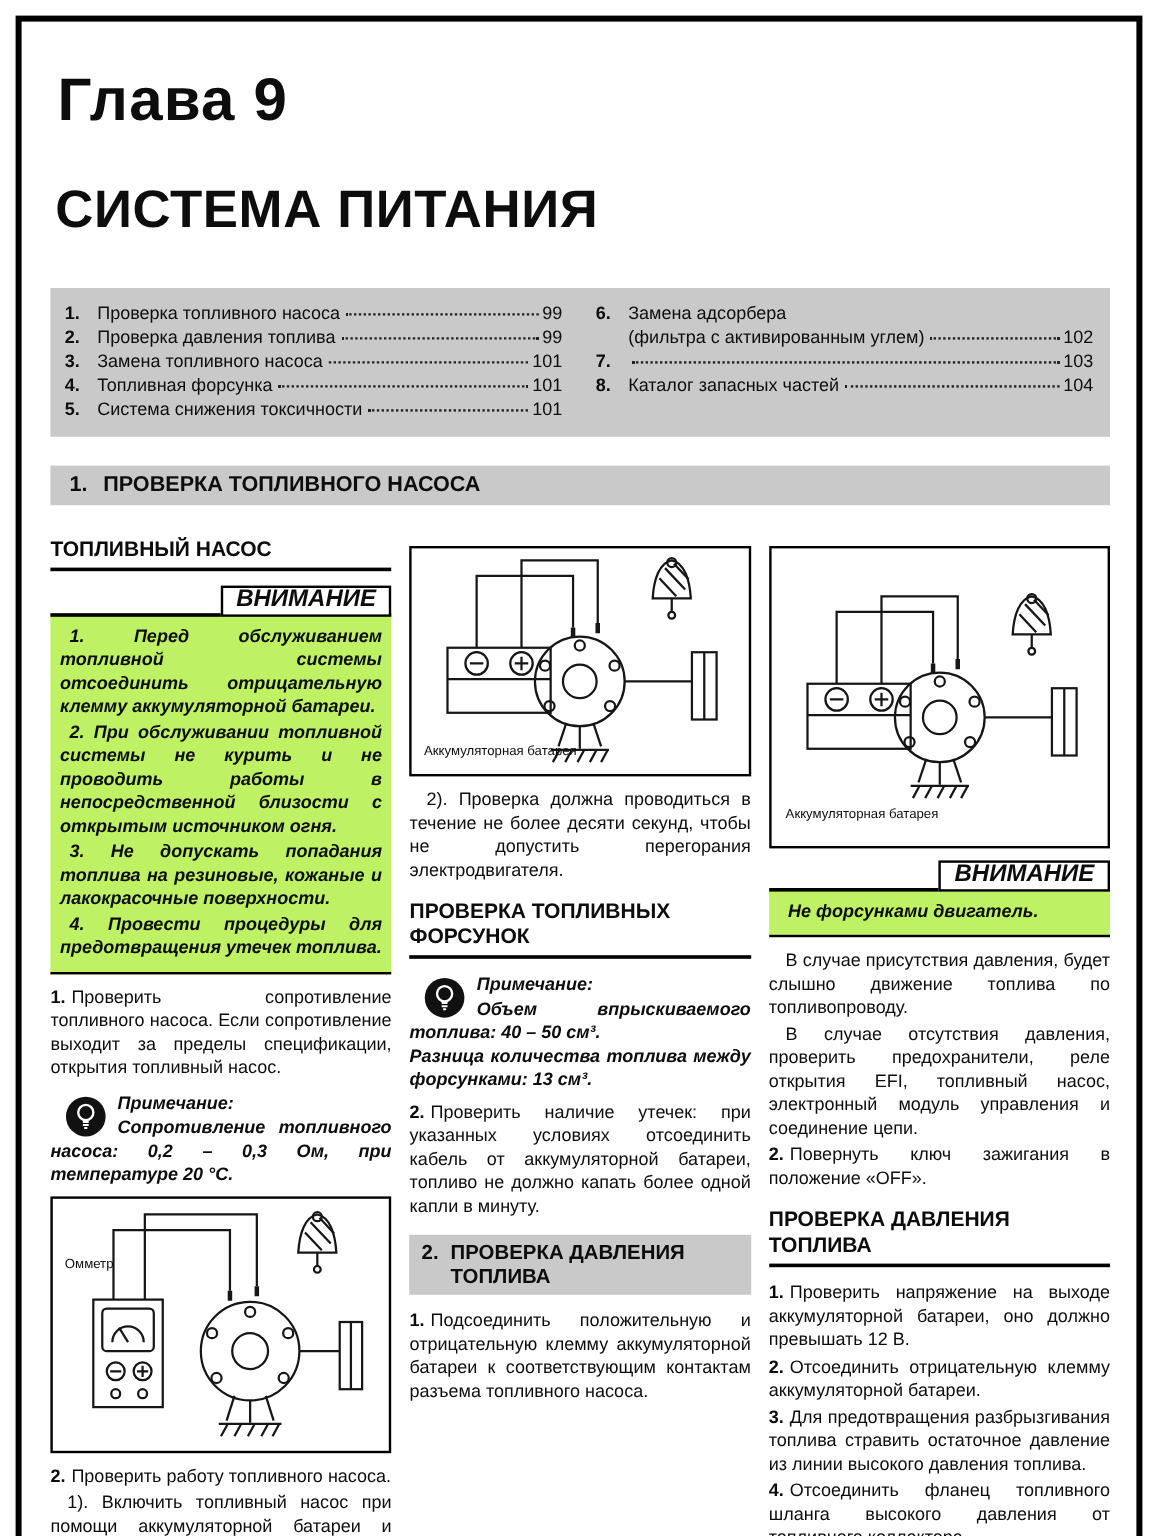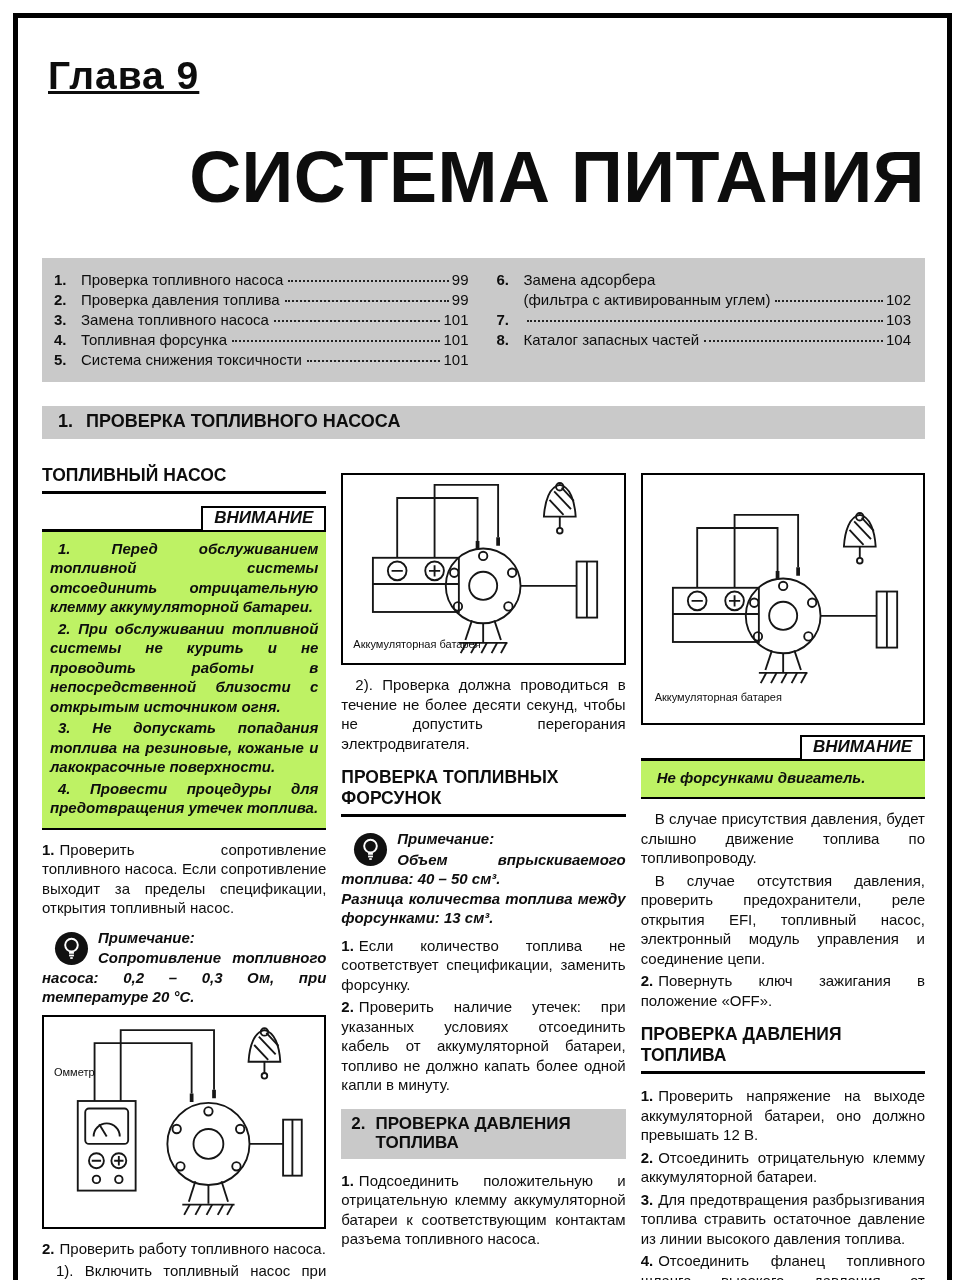--- a/index.html
+++ b/index.html
@@ -4,22 +4,22 @@
 <style>
   * { box-sizing: border-box; margin: 0; padding: 0; }
   html, body { width: 965px; height: 1280px; overflow: hidden; background: #ffffff; }
   body { font-family: "Liberation Sans", "DejaVu Sans", sans-serif; color: #0d0d0d; position: relative; }
 
   .page {
     position: absolute; left: 13px; top: 13px; width: 939px; height: 1320px;
     border: 5px solid #000; background: #fff; padding: 20px 22px 0 24px;
   }
 
-  .chapter { font-size: 39px; font-weight: bold; margin: 16px 0 0 6px; letter-spacing: 1px; text-decoration: underline; }
-  .title   { font-size: 72px; font-weight: bold; margin: 38px 0 0 4px; letter-spacing: 0.5px; text-align: right; }
+  .chapter { font-size: 50px; font-weight: bold; margin: 16px 0 0 6px; letter-spacing: 1px; }
+  .title   { font-size: 44px; font-weight: bold; margin: 38px 0 0 4px; letter-spacing: 0.5px; }
 
   
   .toc { display: flex; gap: 28px; background: #c9c9c9; margin-top: 40px; padding: 12px 14px 12px 12px; }
   .toc-col { flex: 1; font-size: 15px; line-height: 20px; min-width: 0; }
   .toc-row { display: flex; align-items: baseline; }
   .toc-row.cont { padding-left: 27px; }
   .toc-num  { font-weight: bold; width: 27px; flex: none; }
   .toc-label{ flex: none; padding-right: 2px; white-space: nowrap; }
   .toc-dots { flex: 1; border-bottom: 2px dotted #222; transform: translateY(-3px); margin: 0 3px; min-width: 10px; }
   .toc-page { flex: none; }
@@ -36,21 +36,21 @@
   .colhead { font-weight: bold; font-size: 17.5px; line-height: 21px; border-bottom: 3px solid #000; padding-bottom: 5px; margin-bottom: 12px; }
   .mt { margin-top: 14px; }
 
   .body { text-align: justify; margin-bottom: 3px; }
   .pnum { margin-right: 5px; }
   .ind { text-indent: 14px; }
 
   
   .warnbox { margin: 2px 0 10px; }
   .warn-tabrow { display: flex; justify-content: flex-end; position: relative; z-index: 2; }
-  .warn-tab { background: #fff; border: 2.5px solid #000; margin-bottom: -3px; padding: 0 11px 2px; font-weight: bold; font-style: italic; font-size: 17px; }
+  .warn-tab { background: #fff; border: 2.5px solid #000; margin-bottom: -3px; padding: 0 11px 2px; font-weight: bold; font-style: italic; font-size: 20px; }
   .warn-body { border-top: 3px solid #000; border-bottom: 2.5px solid #000; background: #bef264; padding: 7px 8px 8px; font-weight: bold; font-style: italic; line-height: 19.5px; }
   .warn-body p { text-align: justify; text-indent: 8px; margin-bottom: 2px; }
 
   
   .note { font-weight: bold; font-style: italic; margin: 10px 0 8px; line-height: 19.5px; }
   .note::after { content: ""; display: block; clear: both; }
   .bulb { float: left; width: 35px; height: 35px; margin: 3px 9px 2px 12px; }
   .bulb svg { width: 100%; height: 100%; display: block; }
   .note-title { padding-left: 6px; margin-bottom: 1px; }
   .note-body { text-align: justify; }
@@ -291,21 +291,20 @@
             <line x1="15.5" y1="22.5" x2="20.5" y2="22.5" stroke="#fff" stroke-width="1.8"></line>
             <line x1="15.5" y1="25.2" x2="20.5" y2="25.2" stroke="#fff" stroke-width="1.8"></line>
             <line x1="16.7" y1="27.8" x2="19.3" y2="27.8" stroke="#fff" stroke-width="1.8"></line>
           </svg>
         </span>
         <div class="note-title">Примечание:</div>
         <div class="note-body">Объем впрыскиваемого топлива: 40 – 50 см³.</div>
         <div class="note-body">Разница количества топлива между форсунками: 13 см³.</div>
       </div>
 
-      <p class="body"><b class="pnum">1.</b><span>Если количество топлива не соответствует спецификации, заменить форсунку.</span></p>
       <p class="body"><b class="pnum">2.</b><span>Проверить наличие утечек: при указанных условиях отсоединить кабель от аккумуляторной батареи, топливо не должно капать более одной капли в минуту.</span></p>
 
       <div class="secbar inner">
         <span class="sec-num">2.</span>
         <span class="sec-title">ПРОВЕРКА ДАВЛЕНИЯ ТОПЛИВА</span>
       </div>
 
 
       <p class="body"><b class="pnum">1.</b><span>Подсоединить положительную и отрицательную клемму аккумуляторной батареи к соответствующим контактам разъема топливного насоса.</span></p>
     </div>

